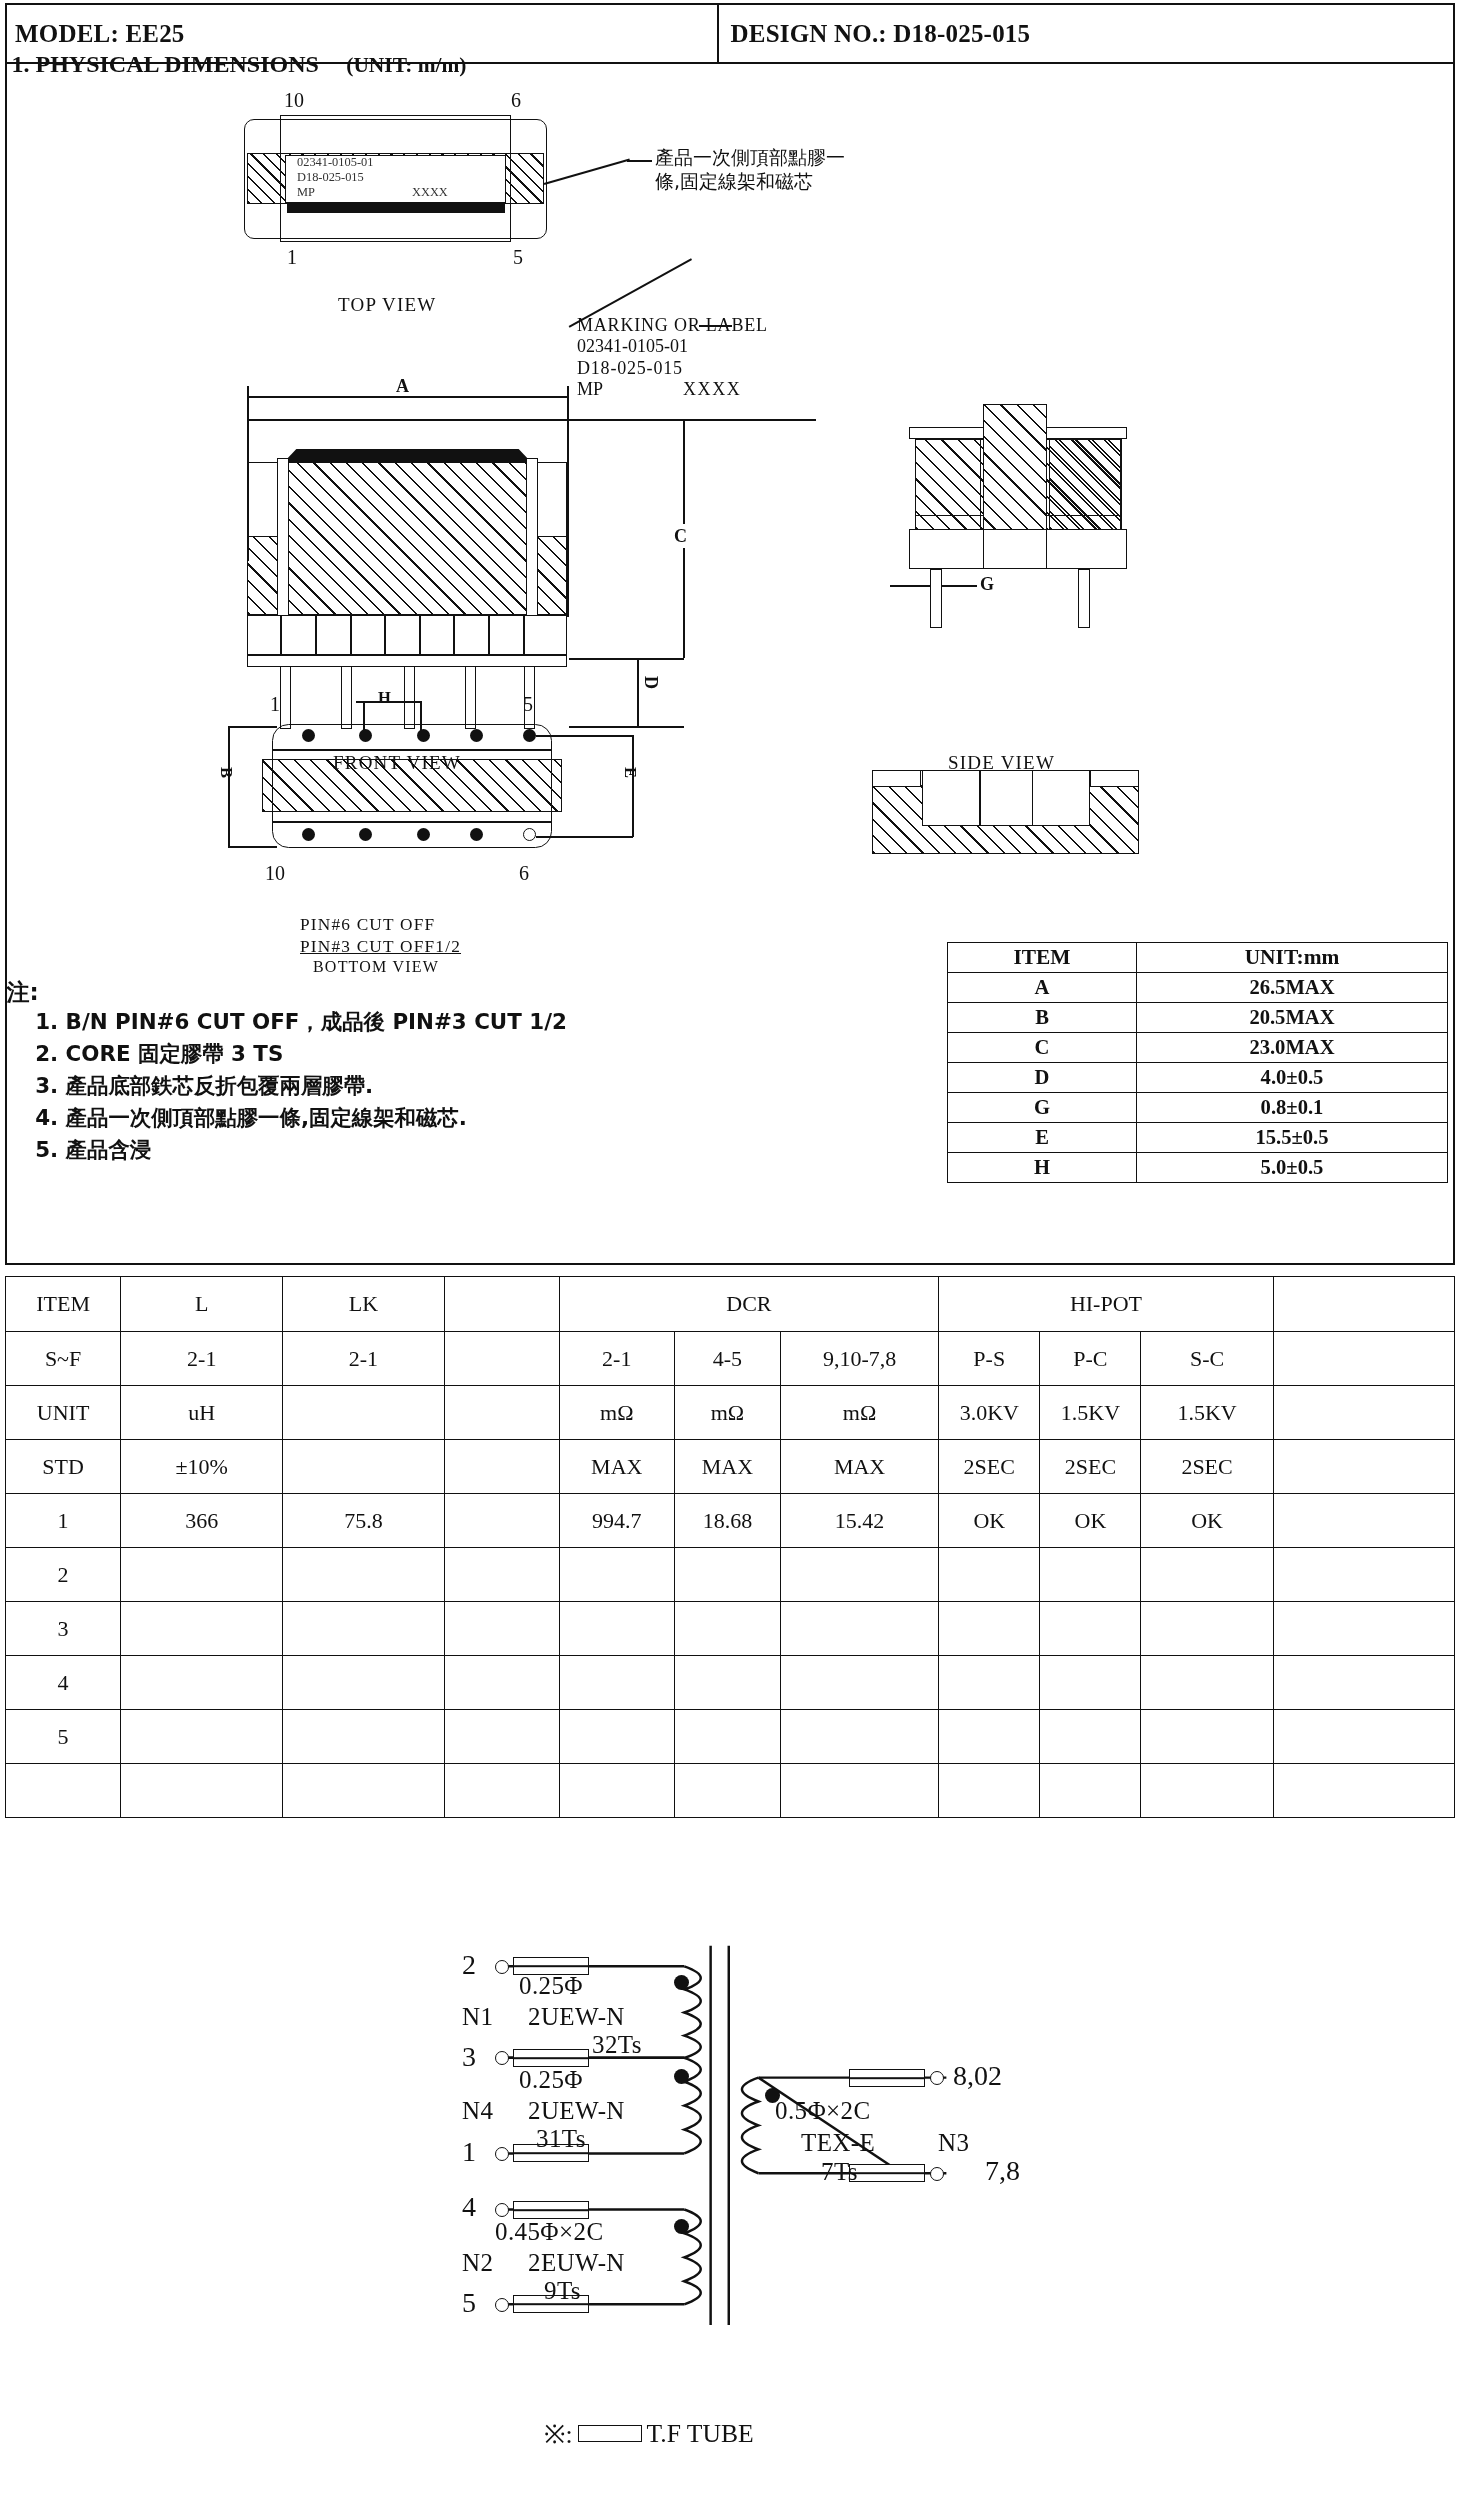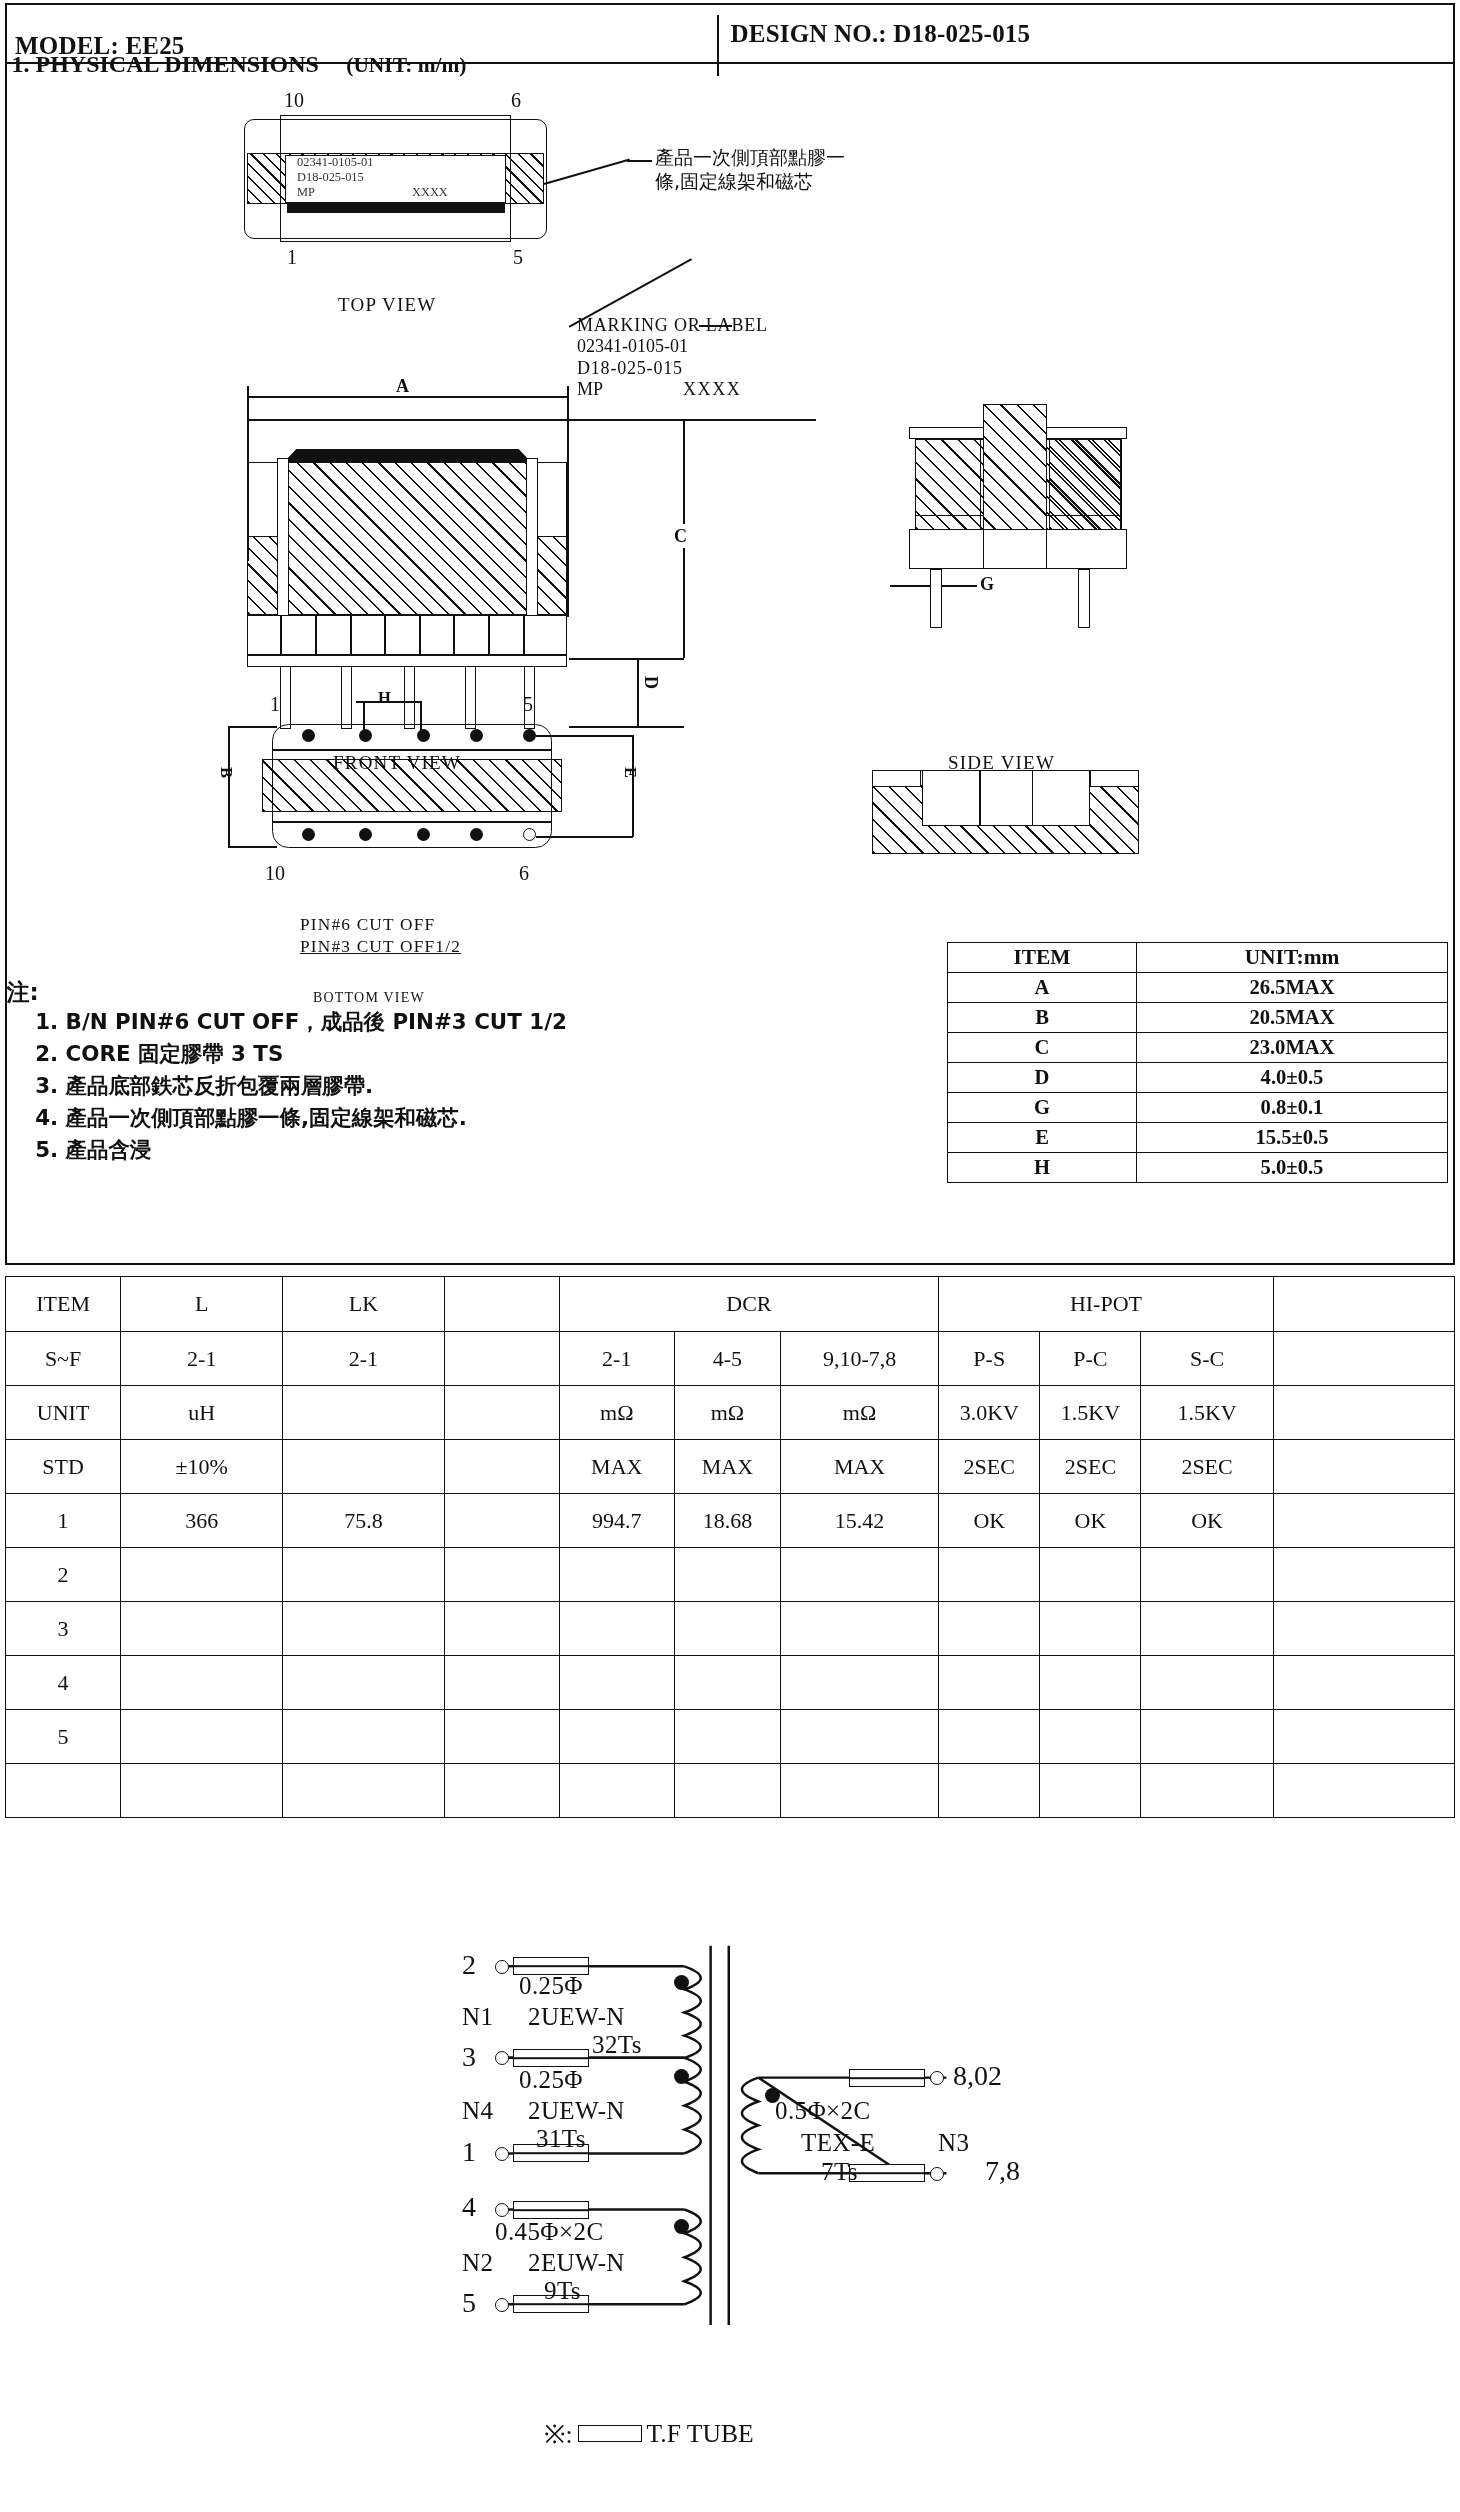--- a/index.html
+++ b/index.html
@@ -9,21 +9,21 @@
     color:#111;
     -webkit-font-smoothing:none;
   }
   .sheet{position:absolute;inset:0;}
 
   
   .frame-top{position:absolute;left:5px;top:3.3px;width:1450px;height:61px;border:2.5px solid #111;box-sizing:border-box;}
   .frame-mid{position:absolute;left:5px;top:64px;width:1450px;height:1201px;border:2.5px solid #111;border-top:none;box-sizing:border-box;}
 
   .hdr-cell{position:absolute;top:3.3px;height:61px;display:flex;align-items:center;box-sizing:border-box;}
-  .hdr-model{left:5px;width:714px;padding-left:10px;border-right:2.5px solid #111;margin-top:12px;}
+  .hdr-model{left:5px;width:714px;padding-left:10px;border-right:2.5px solid #111;}
   .hdr-design{left:719px;width:736px;padding-left:11.5px;}
   .hdr-cell span{font-size:25px;font-weight:bold;letter-spacing:0.2px;}
 
   .sec-title{position:absolute;left:11.5px;top:51px;font-size:24px;font-weight:bold;}
   .sec-title .unit{font-size:21.4px;}
 
   
   .ln{position:absolute;background:#111;}
   .hl{height:1.6px;}
   .vl{width:1.6px;}
@@ -217,21 +217,21 @@
     <div class="ln hl" style="left:228px;top:846px;width:49px;"></div>
     <div class="lbl" style="left:216px;top:767px;font-weight:bold;font-size:16.5px;writing-mode:vertical-rl;">B</div>
 
     <div class="ln vl" style="left:632px;top:735px;height:102px;"></div>
     <div class="ln hl" style="left:536px;top:735px;width:97px;"></div>
     <div class="ln hl" style="left:536px;top:836px;width:97px;"></div>
     <div class="lbl" style="left:620px;top:767px;font-weight:bold;font-size:16.5px;writing-mode:vertical-rl;">E</div>
 
     <div class="viewname" style="left:300px;top:915px;font-size:17.3px;">PIN#6 CUT OFF</div>
     <div class="viewname" style="left:300px;top:937px;font-size:17.3px;text-decoration:underline;">PIN#3 CUT OFF1/2</div>
-    <div class="viewname" style="left:313px;top:958px;font-size:14px;margin-top:32px;">BOTTOM VIEW</div>
+    <div class="viewname" style="left:313px;top:958px;font-size:16px;">BOTTOM VIEW</div>
   </div>
 
   <div>
     <div class="box hatch-d" style="left:872px;top:770px;width:267px;height:84px;"></div>
     <div class="box" style="left:872px;top:770px;width:49px;height:16.5px;background:#fff;"></div>
     <div class="box" style="left:1090px;top:770px;width:49px;height:16.5px;background:#fff;"></div>
     <div class="box" style="left:922px;top:770px;width:58px;height:56px;background:#fff;"></div>
     <div class="box" style="left:1032px;top:770px;width:58px;height:56px;background:#fff;"></div>
     <div class="box" style="left:980px;top:770px;width:53px;height:56px;background:#fff;"></div>
   </div>

